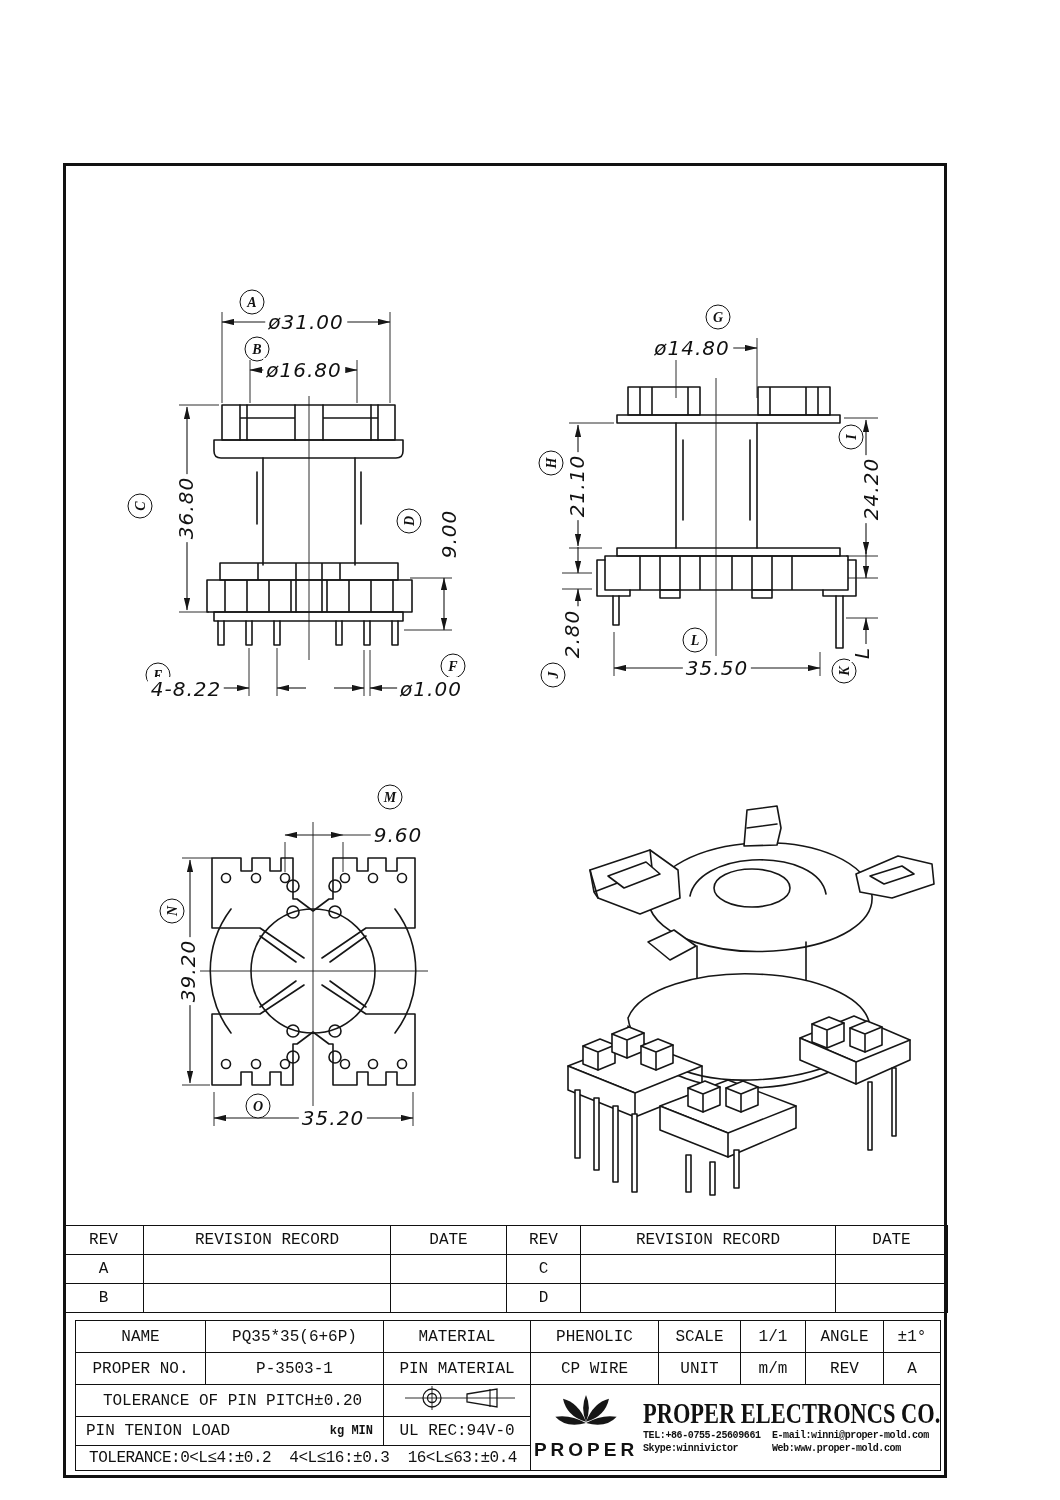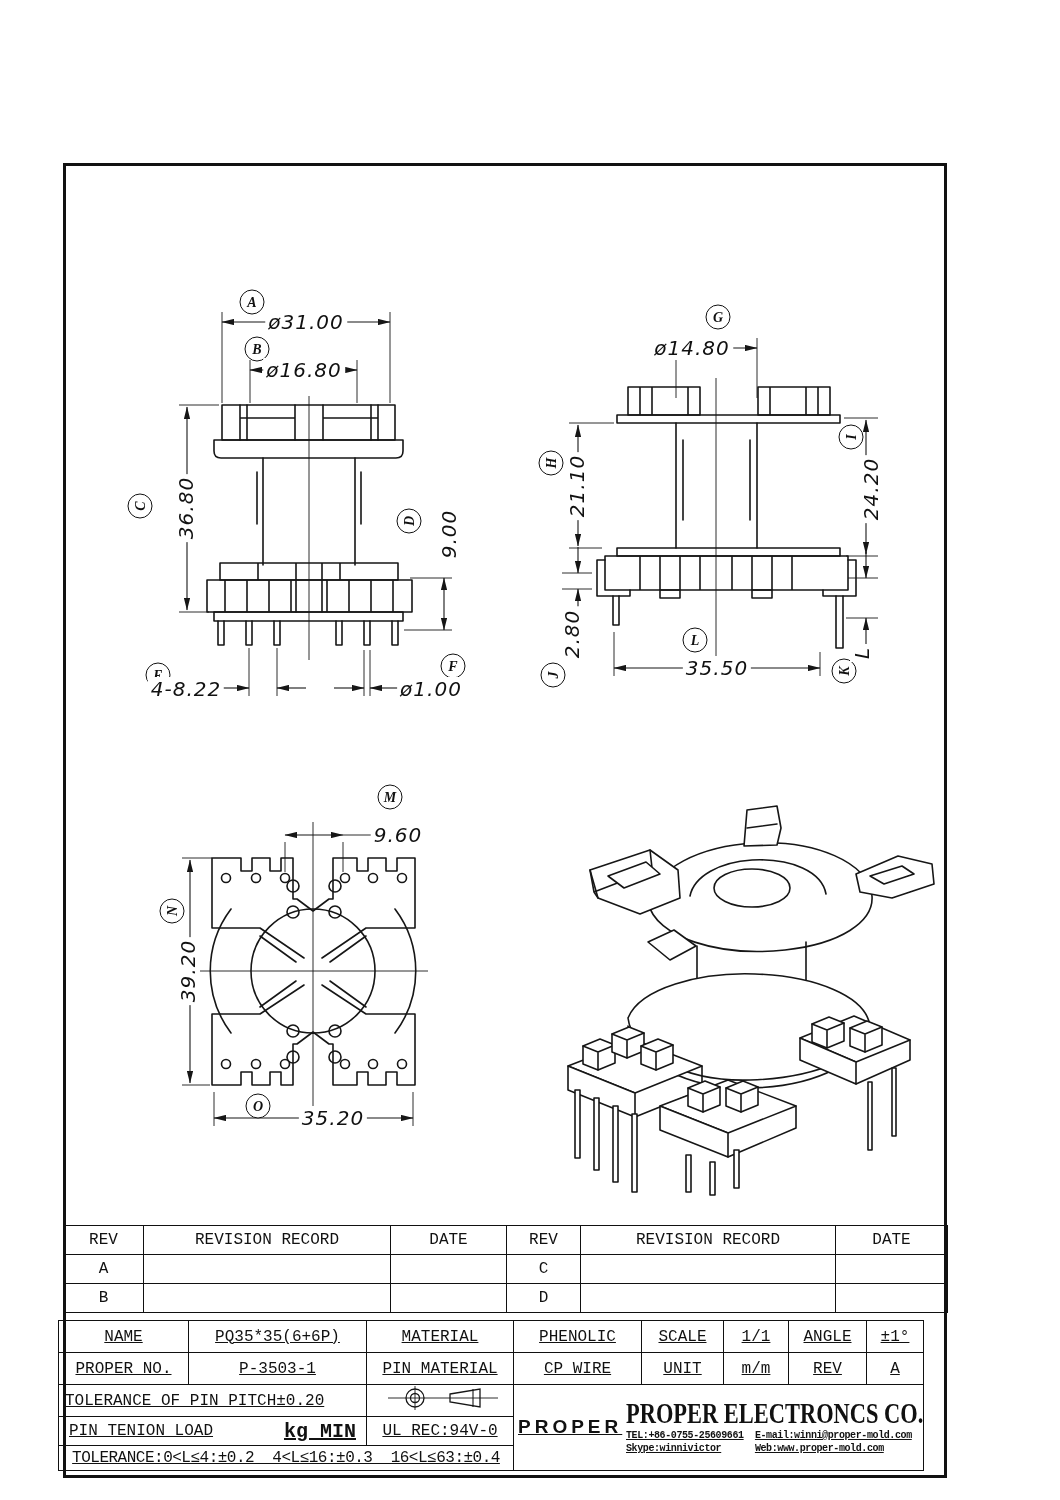--- a/index.html
+++ b/index.html
@@ -15,29 +15,29 @@
   .dimv{position:absolute;transform:translate(-50%,-50%);font:italic 20px "DejaVu Sans",sans-serif;
         background:#fff;padding:0 3px;white-space:nowrap;letter-spacing:1px;z-index:3;}
   .dimv.rot{transform:translate(-50%,-50%) rotate(-90deg);}
   .dimc{position:absolute;transform:translate(-50%,-50%);width:23px;height:23px;border:1.6px solid #111;
         border-radius:50%;display:flex;align-items:center;justify-content:center;background:#fff;
         font:italic bold 14px "Liberation Serif",serif;z-index:3;}
   .dimc.rot{transform:translate(-50%,-50%) rotate(-90deg);}
   table.rev{position:absolute;left:63px;top:1225px;width:884px;border-collapse:collapse;table-layout:fixed;z-index:4;}
   table.rev td{border:1.7px solid #111;height:28px;text-align:center;
                font:16px "Liberation Mono","DejaVu Sans Mono",monospace;padding:0;}
-  table.tb{position:absolute;left:58px;top:1320px;width:865px;border-collapse:collapse;table-layout:fixed;z-index:4;text-decoration:underline;}
+  table.tb{position:absolute;left:75px;top:1320px;width:865px;border-collapse:collapse;table-layout:fixed;z-index:4;}
   table.tb td{border:1.7px solid #111;text-align:center;padding:0;overflow:hidden;
               font:16px "Liberation Mono","DejaVu Sans Mono",monospace;}
-  .val{font-weight:bold;font-size:20px;}
+  .val{font-weight:bold;font-size:12px;}
   .cell-flex{display:flex;justify-content:space-between;align-items:center;padding:0 10px;}
   .tol{white-space:pre;font-weight:bold;font-size:15px;letter-spacing:-0.5px;text-align:left;padding-left:5px;}
   .logo-cell{vertical-align:middle;}
   .logo-wrap{display:flex;align-items:center;gap:6px;padding:2px 4px;}
-  .logo-col{display:flex;flex-direction:row;align-items:center;width:102px;flex:none;}
+  .logo-col{display:flex;flex-direction:column;align-items:center;width:102px;flex:none;}
   .proper-word{font:800 19px "Liberation Sans",sans-serif;letter-spacing:4px;margin-top:-2px;}
   .co-col{flex:1;min-width:0;text-align:left;}
   .co-name{white-space:nowrap;}
   .co-name span{display:inline-block;font:bold 22px "Liberation Serif",serif;transform:scale(1.02,1.38);
                 transform-origin:left center;white-space:nowrap;}
   .contact{display:grid;grid-template-columns:44% 56%;font:bold 10px "Liberation Mono","DejaVu Sans Mono",monospace;
            line-height:1.35;letter-spacing:-0.4px;margin-top:3px;white-space:nowrap;}
 </style>
 </head>
 <body>
@@ -289,21 +289,21 @@
       <td>PROPER NO.</td>
       <td class="val">P-3503-1</td>
       <td>PIN MATERIAL</td>
       <td class="val">CP WIRE</td>
       <td>UNIT</td>
       <td class="val">m/m</td>
       <td>REV</td>
       <td class="val">A</td>
     </tr>
     <tr style="height:29px">
-      <td colspan="2" style="text-align:left;padding-left:6px">TOLERANCE OF PIN PITCH±0.20</td>
+      <td colspan="2" style="text-align:center;padding-left:6px">TOLERANCE OF PIN PITCH±0.20</td>
       <td>
         <svg width="140" height="26" viewBox="0 0 140 26">
           <line x1="18" y1="13" x2="128" y2="13" stroke="#161616" stroke-width="0.9"></line>
           <line x1="45" y1="1" x2="45" y2="25" stroke="#161616" stroke-width="0.9"></line>
           <circle cx="45" cy="13" r="4.5" fill="none" stroke="#161616" stroke-width="1.3"></circle>
           <circle cx="45" cy="13" r="9" fill="none" stroke="#161616" stroke-width="1.3"></circle>
           <path d="M80,9 L110,4 L110,22 L80,17 Z" fill="none" stroke="#161616" stroke-width="1.3"></path>
           <line x1="103" y1="4" x2="103" y2="22" stroke="#161616" stroke-width="1.1"></line>
         </svg>
       </td>

